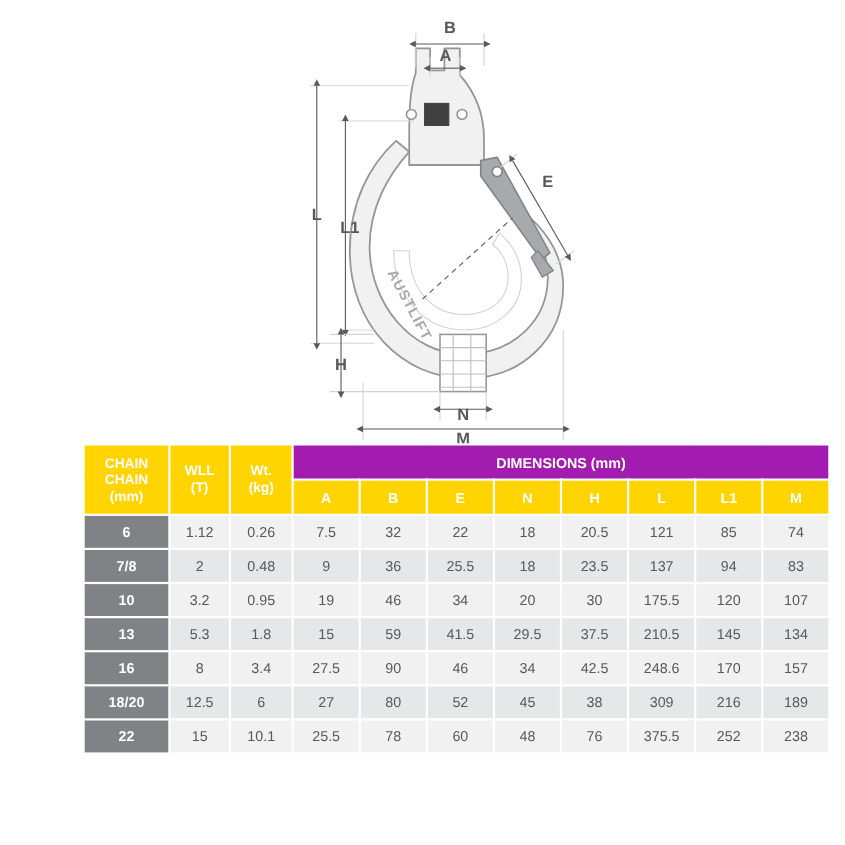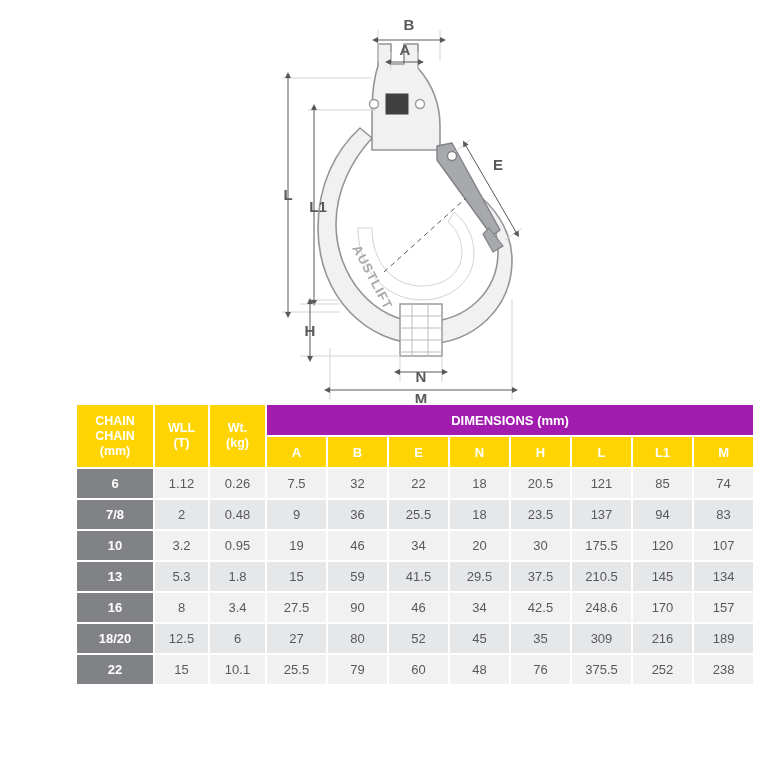--- a/index.html
+++ b/index.html
@@ -330,31 +330,31 @@
         <td class="cell-light">157</td>
       </tr>
       <tr>
         <td class="rowhead">18/20</td>
         <td class="cell-dark">12.5</td>
         <td class="cell-dark">6</td>
         <td class="cell-dark">27</td>
         <td class="cell-dark">80</td>
         <td class="cell-dark">52</td>
         <td class="cell-dark">45</td>
-        <td class="cell-dark">35</td>
+        <td class="cell-dark">38</td>
         <td class="cell-dark">309</td>
         <td class="cell-dark">216</td>
         <td class="cell-dark">189</td>
       </tr>
       <tr>
         <td class="rowhead">22</td>
         <td class="cell-light">15</td>
         <td class="cell-light">10.1</td>
         <td class="cell-light">25.5</td>
-        <td class="cell-light">79</td>
+        <td class="cell-light">78</td>
         <td class="cell-light">60</td>
         <td class="cell-light">48</td>
         <td class="cell-light">76</td>
         <td class="cell-light">375.5</td>
         <td class="cell-light">252</td>
         <td class="cell-light">238</td>
       </tr>
     </tbody>
   </table>
 </div>

